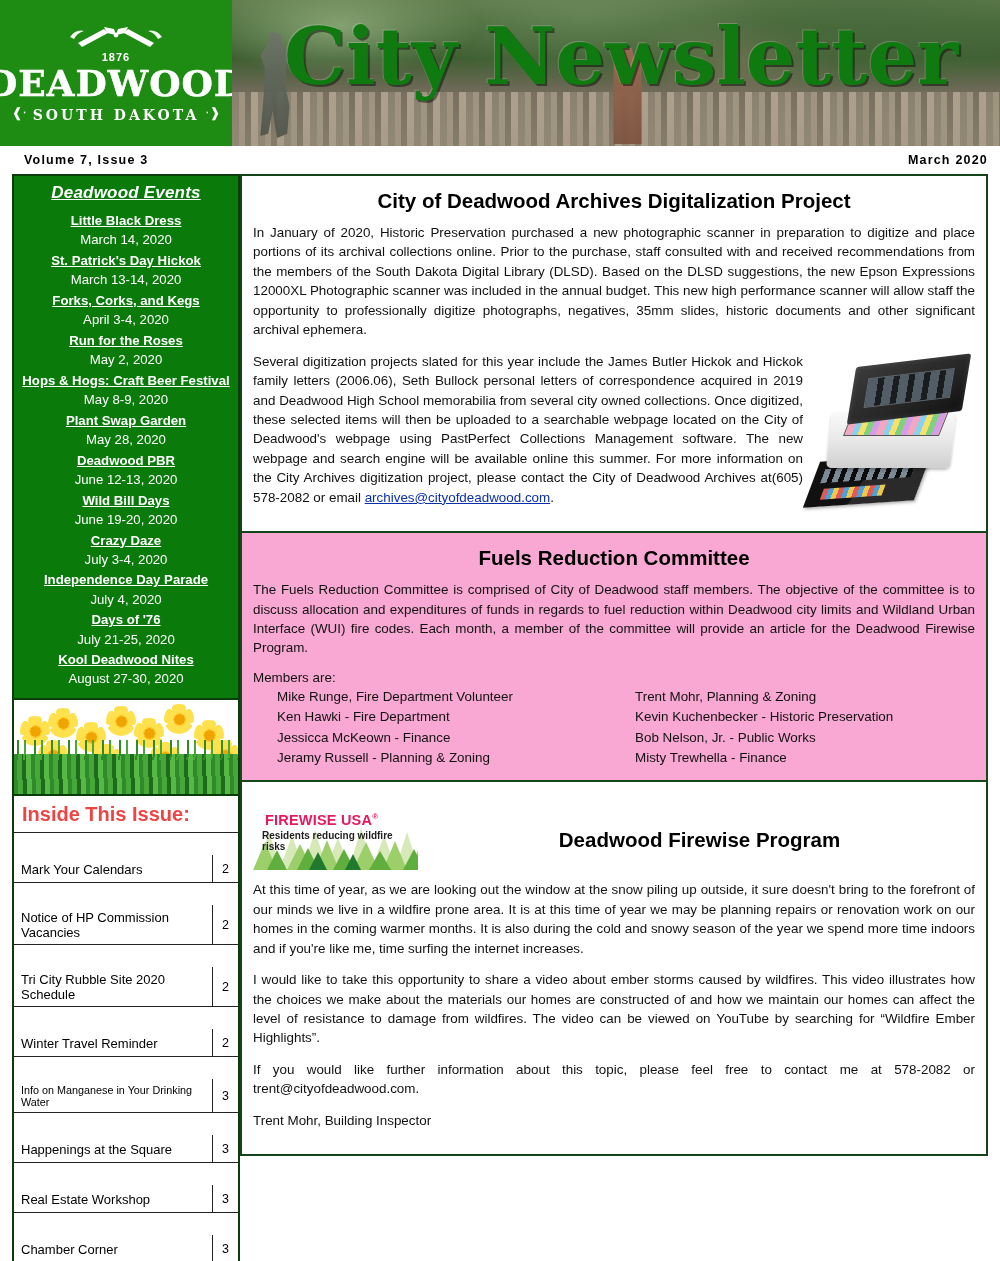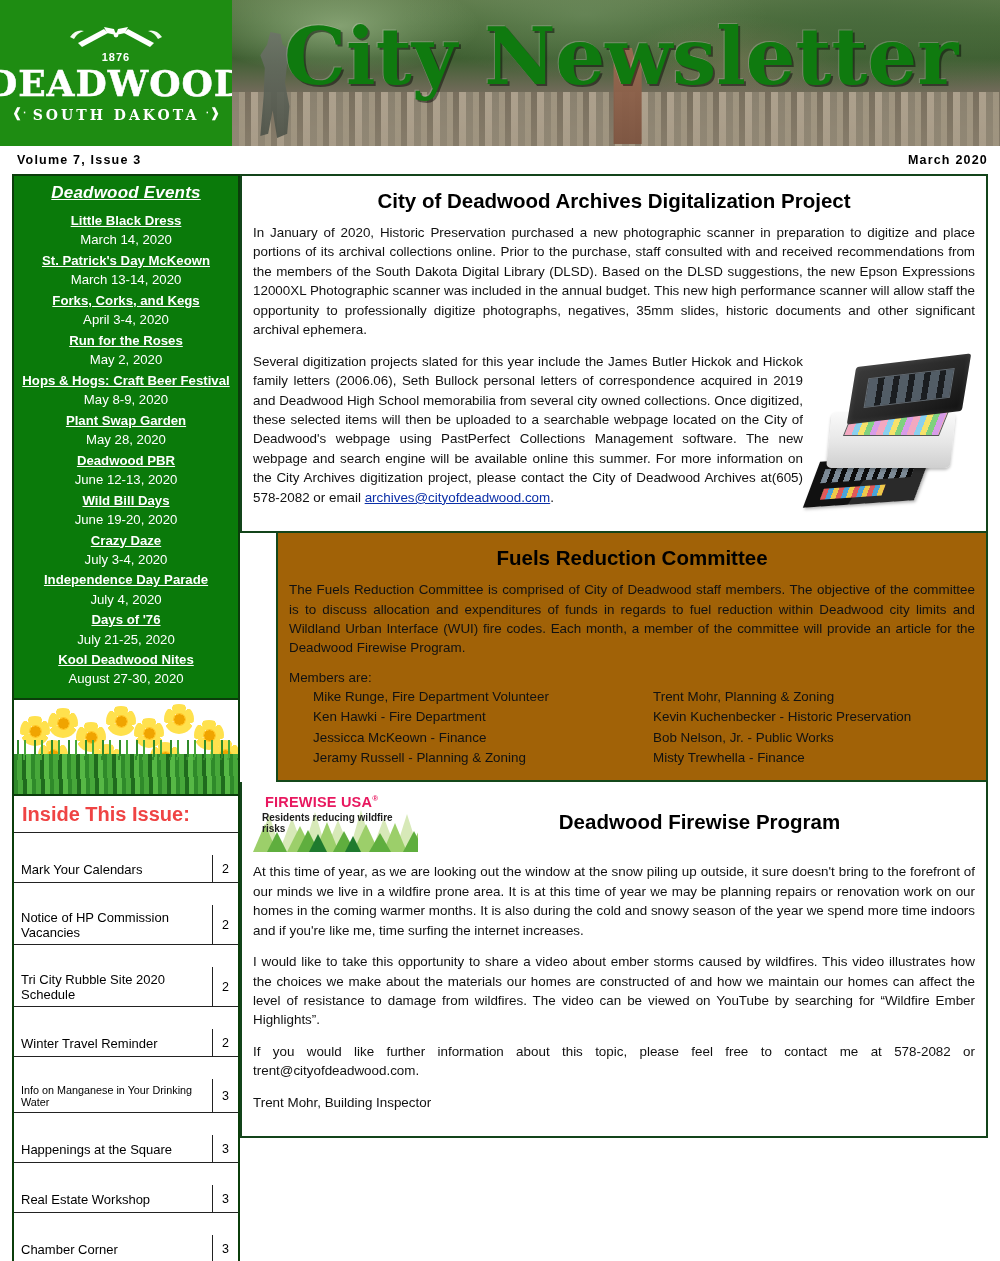--- a/index.html
+++ b/index.html
@@ -74,21 +74,21 @@
     font-size: 78px; font-weight: bold; line-height: 1;
     color: #0f7a0f;
     text-shadow: 2px 2px 0 rgba(0,0,0,.45), -1px -1px 0 rgba(255,255,255,.2);
     white-space: nowrap;
   }
 
   
   .volline {
     position: relative; width: 1000px; height: 28px;
     display:flex; align-items:center; justify-content:space-between;
-    padding: 0 12px 0 17px;
+    padding: 0 12px 0 24px;
     font-size: 12.5px; font-weight: bold; letter-spacing: 1.2px; color:#000;
   }
 
   
   .body { position:relative; width:1000px; padding: 0 12px 0 12px; display:flex; }
   .col-left { width: 228px; flex:none; }
   .col-right { flex: 1 1 auto; }
 
   
   .events {
@@ -148,21 +148,21 @@
   }
   .issue-label.small { font-size: 10.8px; }
   .issue-page {
     width: 26px; flex:none; border-left: 1.5px solid #222;
     display:flex; align-items:center; justify-content:center;
     font-size: 12.5px; color:#000;
   }
 
   
   .box { border: 2px solid #13441a; background:#ffffff; }
-  .box.green { background: #a16207; border-color:#14481b;margin-left:36px; }
+  .box.green { background: #f9a8d4; border-color:#14481b; }
   .box + .box { border-top: none; }
   .art-pad { padding: 10px 11px 12px; }
   .art-title {
     text-align:center; font-size: 20.5px; font-weight: bold; color:#000;
     margin: 3px 0 10px;
   }
   .art-p {
     font-size: 13.4px; line-height: 1.45; color:#111; text-align: justify;
     margin: 0 0 12px;
   }
@@ -285,21 +285,21 @@
 
   <div class="body">
 
     <div class="col-left">
 
       <div class="events">
         <div class="events-title">Deadwood Events</div>
         <div id="events-list">
             <div class="ev-name">Little Black Dress</div>
             <div class="ev-date">March 14, 2020</div>
-            <div class="ev-name">St. Patrick's Day McKeown</div>
+            <div class="ev-name">St. Patrick's Day Hickok</div>
             <div class="ev-date">March 13-14, 2020</div>
             <div class="ev-name">Forks, Corks, and Kegs</div>
             <div class="ev-date">April 3-4, 2020</div>
             <div class="ev-name">Run for the Roses</div>
             <div class="ev-date">May 2, 2020</div>
             <div class="ev-name">Hops &amp; Hogs: Craft Beer Festival</div>
             <div class="ev-date">May 8-9, 2020</div>
             <div class="ev-name">Plant Swap Garden</div>
             <div class="ev-date">May 28, 2020</div>
             <div class="ev-name">Deadwood PBR</div>
@@ -466,21 +466,21 @@
                 <div class="member">Trent Mohr, Planning &amp; Zoning</div>
                 <div class="member">Kevin Kuchenbecker - Historic Preservation</div>
                 <div class="member">Bob Nelson, Jr. - Public Works</div>
                 <div class="member">Misty Trewhella - Finance</div>
               </div>
           </div>
         </div>
       </div>
 
       <div class="box">
-        <div class="art-pad" style="padding-top:6px;">
+        <div class="art-pad" style="padding-top:24px;">
           <div class="fw-head">
             <div class="fw-logo">
               <svg width="173" height="62" viewBox="0 0 173 62" style="position:absolute;left:0;bottom:0;" aria-hidden="true">
                 <g fill="#d7e9b8">
                   <polygon points="4,62 16,24 28,62"></polygon>
                   <polygon points="26,62 39,28 52,62"></polygon>
                   <polygon points="50,62 62,22 74,62"></polygon>
                   <polygon points="72,62 85,30 98,62"></polygon>
                   <polygon points="96,62 108,20 120,62"></polygon>
                   <polygon points="118,62 131,28 144,62"></polygon>

